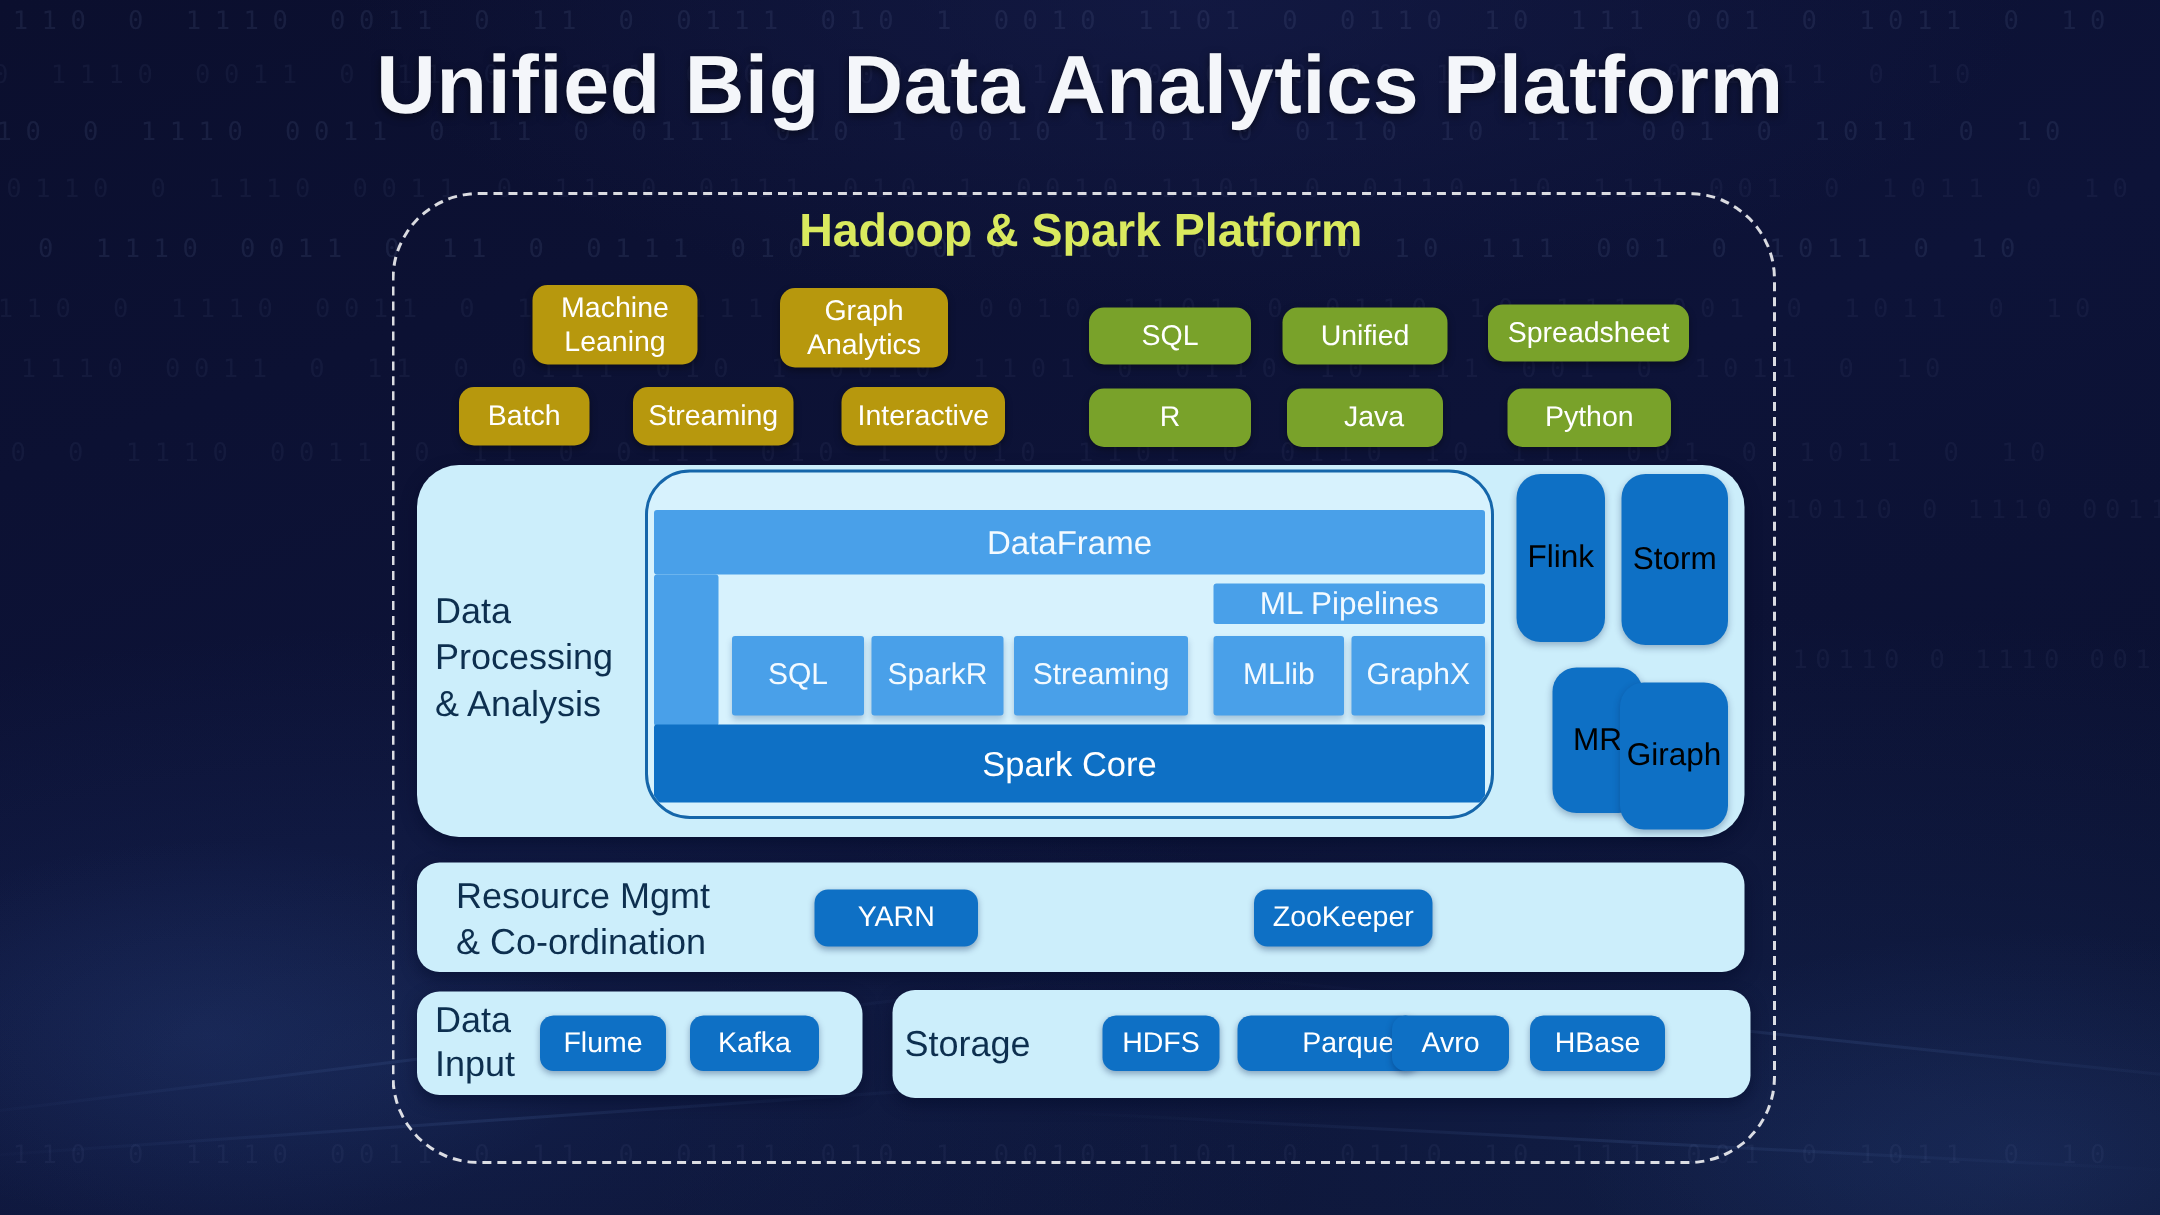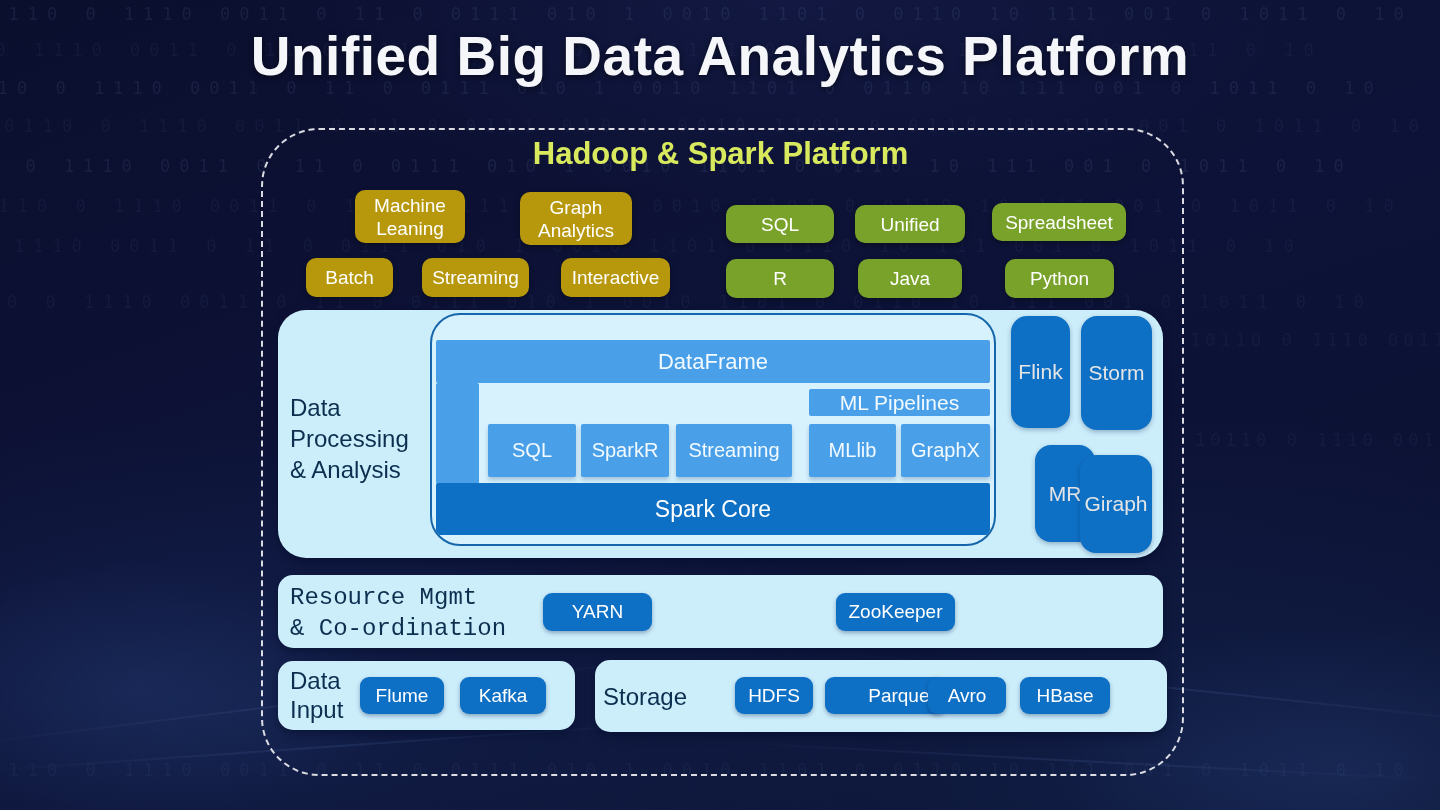--- a/index.html
+++ b/index.html
@@ -75,21 +75,21 @@
   .bar.strip{left:4px;top:68px;width:43px;height:101px;}
   .bar.mlp{left:377px;top:74px;width:181px;height:27px;font-size:21px;}
   .bar.core{left:4px;top:168px;width:554px;height:52px;background:#0e70c5;color:#fff;font-size:23px;}
   .module{
     position:absolute;top:109px;height:53px;background:#49a0e9;color:#f3faff;
     display:flex;align-items:center;justify-content:center;font-size:20px;
     border-radius:2px;box-shadow:0 3px 4px rgba(10,60,120,.25);
   }
   
   .engine{
-    position:absolute;background:#0e70c5;color:#e5e5e5;border-radius:16px;
+    position:absolute;background:#0e70c5;color:#000000;border-radius:16px;
     display:flex;align-items:center;justify-content:center;font-size:21px;
     box-shadow:0 2px 5px rgba(0,30,80,.3);
   }
   
   .chip{
     position:absolute;background:#0e70c5;color:#fff;border-radius:9px;
     display:flex;align-items:center;justify-content:center;font-size:19px;
     box-shadow:0 2px 4px rgba(0,30,80,.35);
   }
 </style>
@@ -125,21 +125,21 @@
   <div class="badge gold" style="left:355px;top:190px;width:110px;height:53px;">Machine Leaning</div>
   <div class="badge gold" style="left:520px;top:192px;width:112px;height:53px;">Graph Analytics</div>
   <div class="badge gold" style="left:306px;top:258px;width:87px;height:39px;">Batch</div>
   <div class="badge gold" style="left:422px;top:258px;width:107px;height:39px;">Streaming</div>
   <div class="badge gold" style="left:561px;top:258px;width:109px;height:39px;">Interactive</div>
 
   <div class="badge green" style="left:726px;top:205px;width:108px;height:38px;">SQL</div>
   <div class="badge green" style="left:855px;top:205px;width:110px;height:38px;">Unified</div>
   <div class="badge green" style="left:992px;top:203px;width:134px;height:38px;">Spreadsheet</div>
   <div class="badge green" style="left:726px;top:259px;width:108px;height:39px;">R</div>
-  <div class="badge green" style="left:858px;top:259px;width:104px;height:39px;">Java</div>
+  <div class="badge green" style="left:858px;top:259px;width:92px;height:39px;padding-left:12px;">Java</div>
   <div class="badge green" style="left:1005px;top:259px;width:109px;height:39px;">Python</div>
 
   <div class="panel big" style="left:278px;top:310px;width:885px;height:248px;"></div>
   <div class="panel-label" style="left:290px;top:392px;">
     <span>Data</span>
     <span>Processing</span>
     <span>&amp; Analysis</span>
   </div>
 
   <div class="spark-box">
@@ -153,21 +153,21 @@
     <div class="module" style="left:469px;width:89px;">GraphX</div>
     <div class="bar core">Spark Core</div>
   </div>
 
   <div class="engine" style="left:1011px;top:316px;width:59px;height:112px;">Flink</div>
   <div class="engine" style="left:1081px;top:316px;width:71px;height:114px;">Storm</div>
   <div class="engine" style="left:1011px;top:445px;width:60px;height:97px;margin-left:24px;">MR</div>
   <div class="engine" style="left:1080px;top:455px;width:72px;height:98px;text-align:right;">Giraph</div>
 
   <div class="panel" style="left:278px;top:575px;width:885px;height:73px;"></div>
-  <div class="panel-label" style="left:290px;top:582px;font-family:Liberation Mono, monospace;">
+  <div class="panel-label" style="left:304px;top:582px;">
     <span>Resource Mgmt</span>
     <span>&amp; Co-ordination</span>
   </div>
   <div class="chip" style="left:543px;top:593px;width:109px;height:38px;">YARN</div>
   <div class="chip" style="left:836px;top:593px;width:119px;height:38px;">ZooKeeper</div>
 
   <div class="panel" style="left:278px;top:661px;width:297px;height:69px;"></div>
   <div class="panel-label" style="left:290px;top:666px;line-height:29px;">
     <span>Data</span>
     <span>Input</span>

